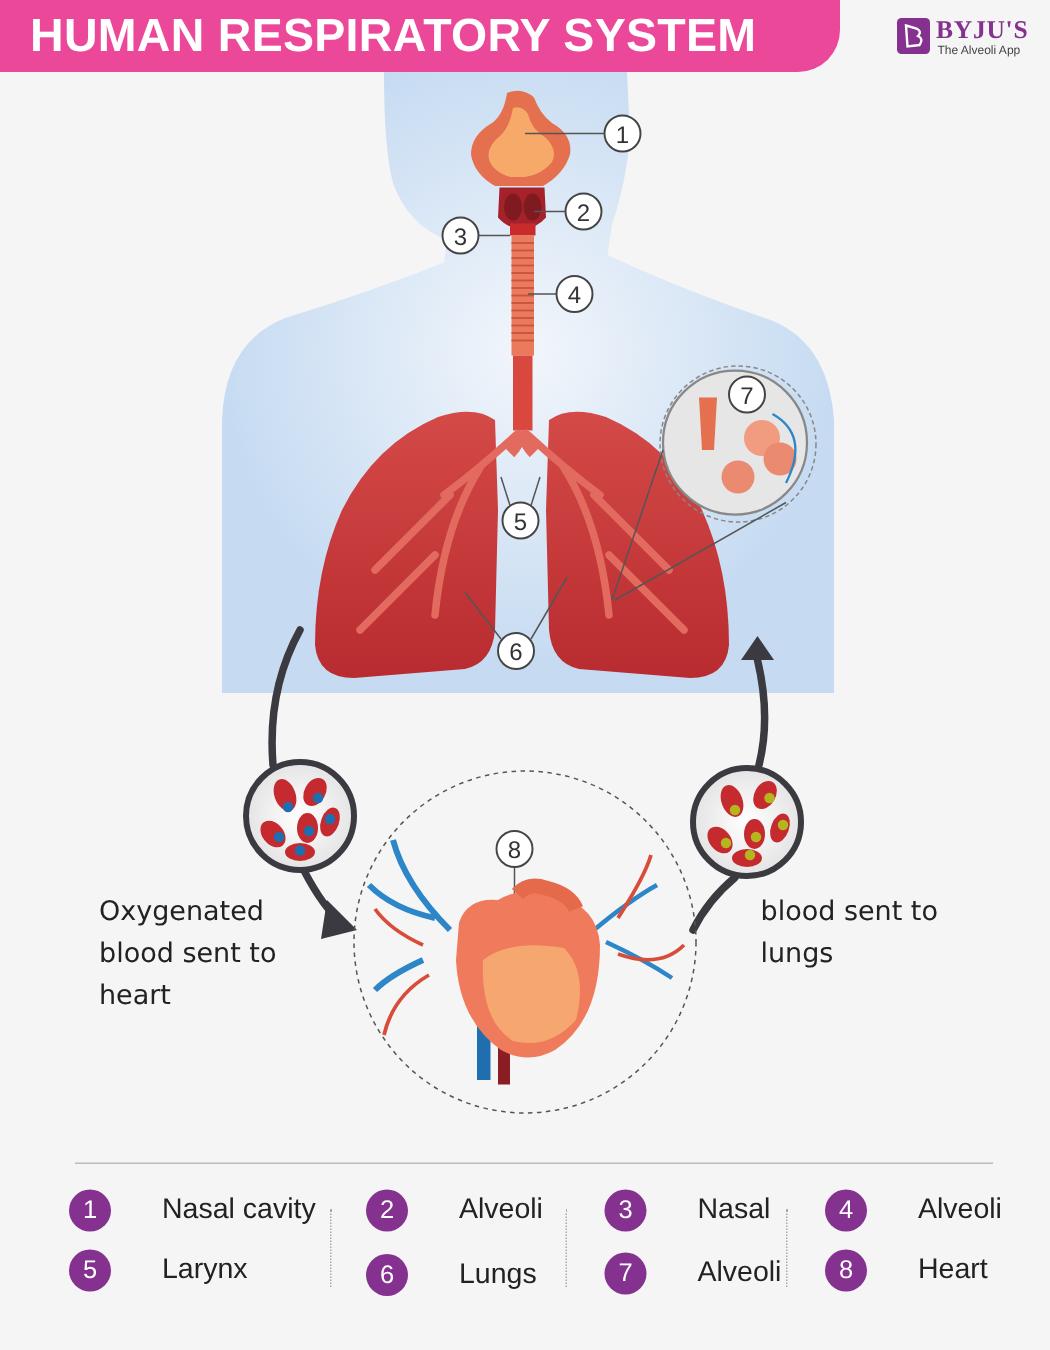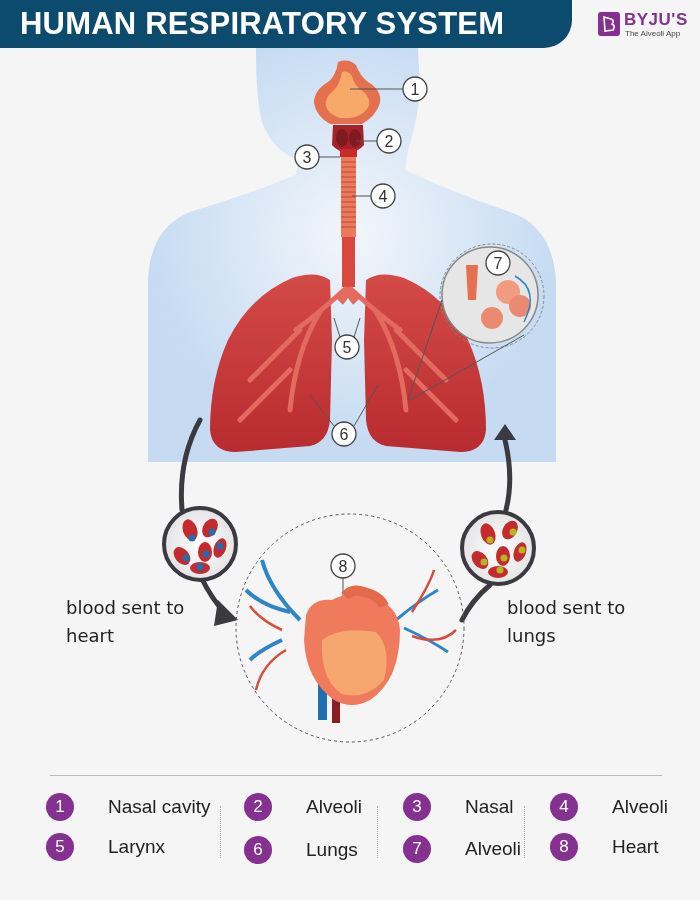--- a/index.html
+++ b/index.html
@@ -1,21 +1,21 @@
 <!DOCTYPE html>
 <html><head>
 <meta charset="utf-8">
 <style>
   html,body{margin:0;padding:0;}
   body{width:700px;height:900px;background:#f5f5f5;position:relative;overflow:hidden;font-family:"Liberation Sans",sans-serif;}
-  .banner{position:absolute;left:0;top:0;width:560px;height:48px;background:#0c4a6e;border-bottom-right-radius:28px;padding-left:12px;}
+  .banner{position:absolute;left:0;top:0;width:560px;height:48px;background:#ec4899;border-bottom-right-radius:28px;}
   .banner-title{position:absolute;left:20px;top:6px;color:#fff;font-size:31px;font-weight:bold;letter-spacing:0.2px;white-space:nowrap;}
   .logo{position:absolute;left:598px;top:12px;width:100px;height:28px;}
   .logo-mark{position:absolute;left:0;top:0;width:22px;height:24px;background:#84318f;border-radius:3px;}
-  .logo-name{position:absolute;left:26px;top:-2px;font-size:17px;font-weight:bold;color:#84318f;letter-spacing:0.5px;}
+  .logo-name{position:absolute;left:26px;top:-2px;font-size:17px;font-weight:bold;color:#84318f;letter-spacing:0.5px;font-family:Liberation Serif, serif;}
   .logo-sub{position:absolute;left:27px;top:17px;font-size:8px;color:#444;}
   svg.diagram{position:absolute;left:0;top:0;}
   .numcirc{fill:#fff;stroke:#444;stroke-width:1.3;}
   .numtxt{font-family:"Liberation Sans",sans-serif;font-size:16px;fill:#333;text-anchor:middle;}
   .caption{position:absolute;font-family:"DejaVu Sans",sans-serif;font-size:18px;color:#222;line-height:28px;}
   .divider{position:absolute;left:50px;top:775px;width:612px;height:1px;background:#b8bcc2;}
   .legend{position:absolute;top:790px;left:0;width:700px;height:80px;}
   .leg-item{position:absolute;display:flex;align-items:center;height:28px;}
   .leg-num{width:28px;height:28px;border-radius:50%;background:#84318f;color:#fff;font-size:17px;display:flex;align-items:center;justify-content:center;margin-right:8px;}
   .leg-label{font-size:19px;color:#222;white-space:nowrap;margin-left:26px;}
@@ -212,20 +212,21 @@
       <circle class="numcirc" cx="498" cy="263" r="12"></circle>
       <text class="numtxt" x="498" y="269">7</text>
     </g>
   <g>
       <circle class="numcirc" cx="343" cy="566" r="12"></circle>
       <text class="numtxt" x="343" y="572">8</text>
     </g>
 </svg>
 
 <div class="caption" style="left:66px;top:594px;">
+  <div>Oxygenated</div>
   <div>blood sent to</div>
   <div>heart</div>
 </div>
 <div class="caption" style="left:507px;top:594px;">
   <div>blood sent to</div>
   <div>lungs</div>
 </div>
 
 <div class="divider"></div>
 <div class="vsep" style="left:220px;"></div>

